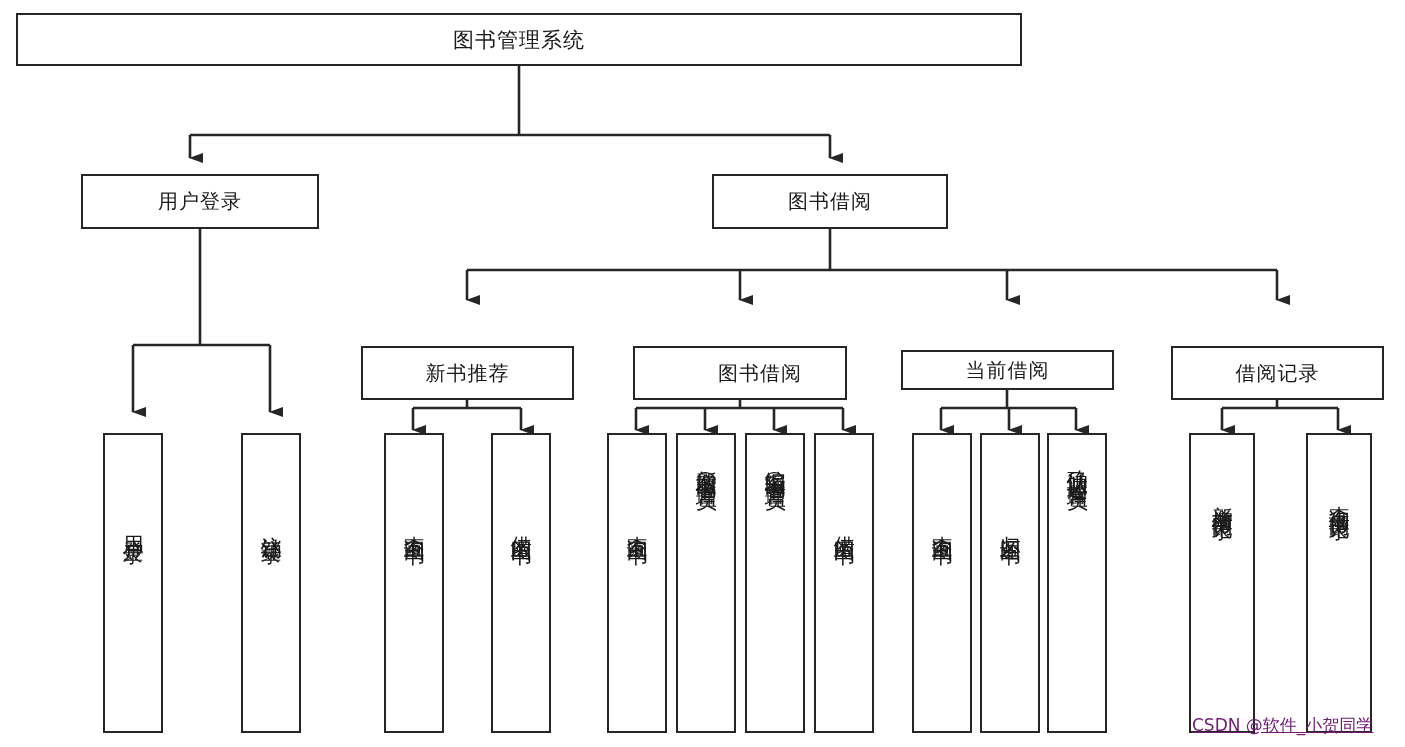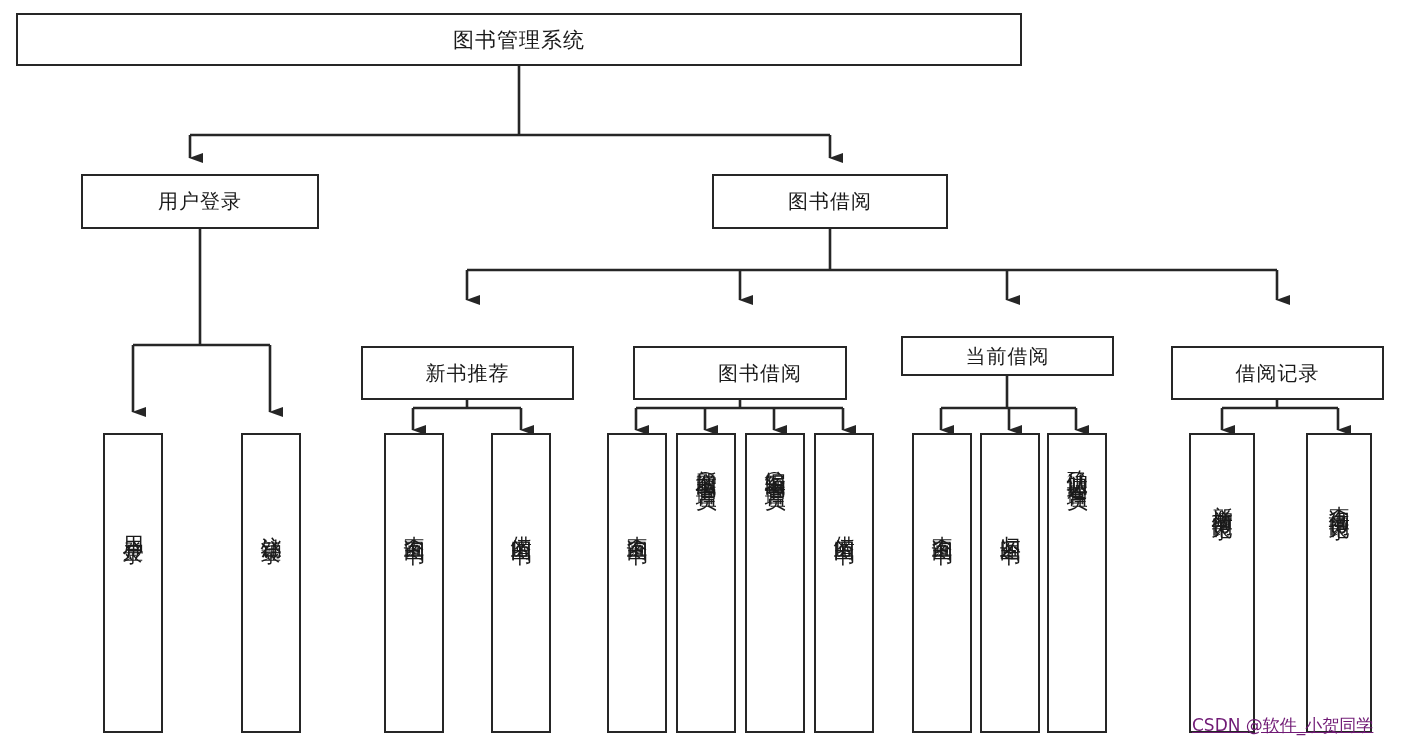--- a/index.html
+++ b/index.html
@@ -149,21 +149,21 @@
   </div>
 
   <div class="node lvl2" style="left:361px; top:318px; width:213px; height:54px;">
     <span>新书推荐</span>
   </div>
 
   <div class="node lvl2" style="left:633px; top:318px; width:214px; height:54px;padding-left:40px;">
     <span>图书借阅</span>
   </div>
 
-  <div class="node lvl2" style="left:901px; top:308px; width:213px; height:40px;font-family:Liberation Mono, monospace;">
+  <div class="node lvl2" style="left:901px; top:322px; width:213px; height:40px;font-family:Liberation Mono, monospace;">
     <span>当前借阅</span>
   </div>
 
   <div class="node lvl2" style="left:1171px; top:318px; width:213px; height:54px;">
     <span>借阅记录</span>
   </div>
 
   <div class="node leaf" style="left:103px; top:433px; width:60px; height:300px;">
     <span class="vtext short">用户登录</span>
   </div>

